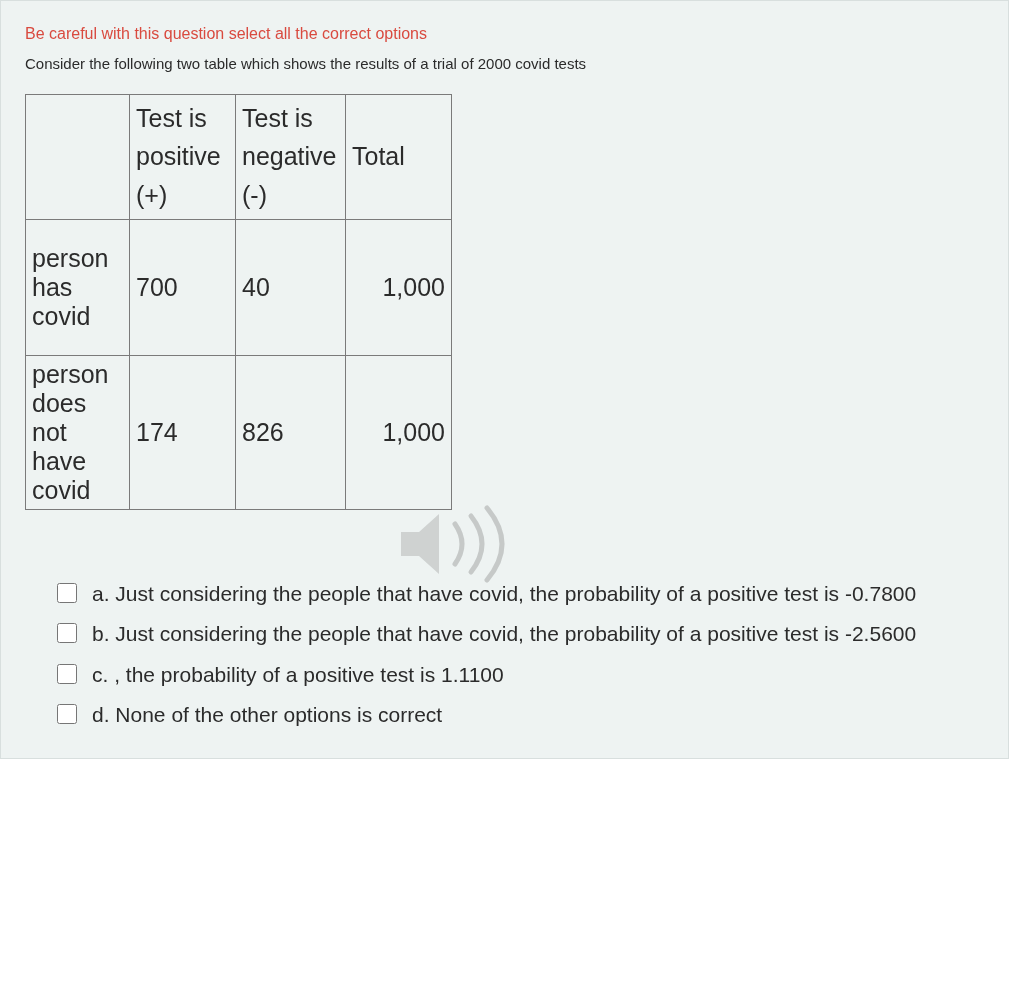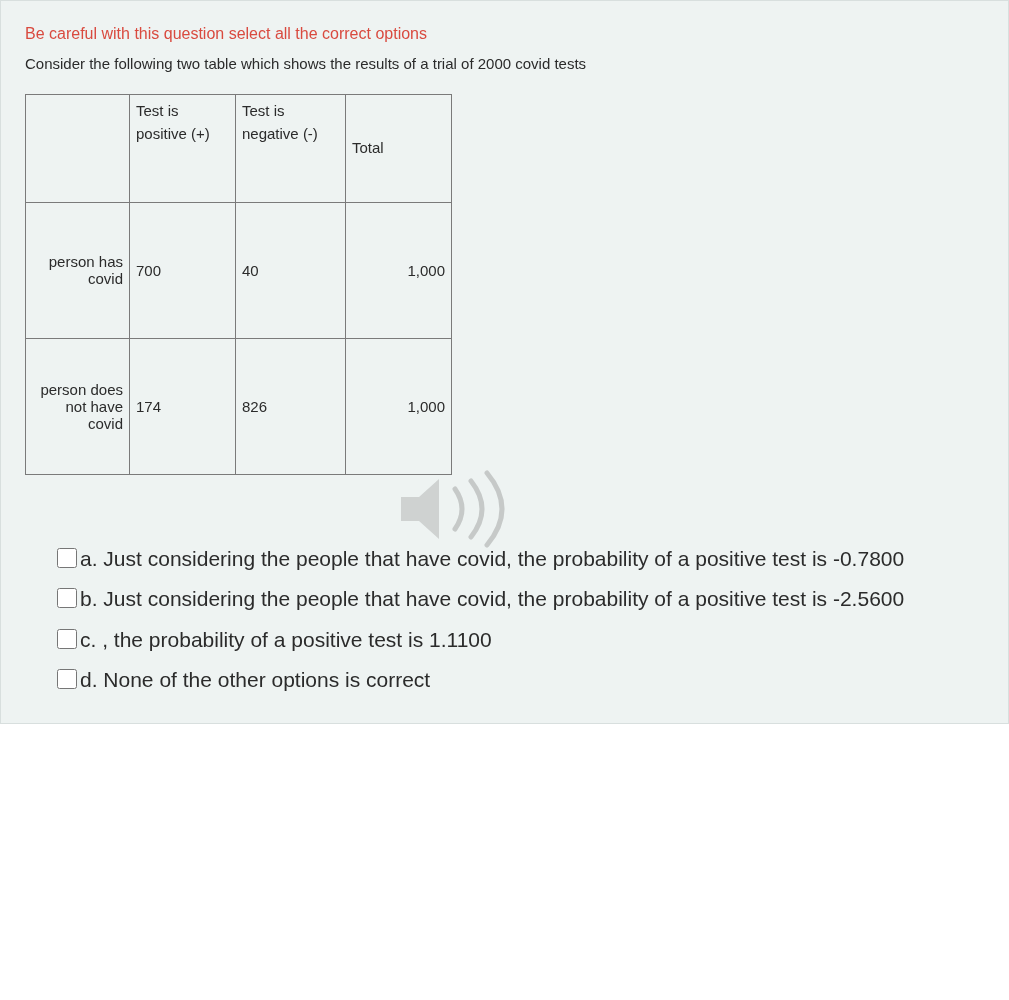--- a/index.html
+++ b/index.html
@@ -24,30 +24,30 @@
   .stem {
     color: #2b2b2b;
     font-size: 15px;
     line-height: 1.5;
     margin-bottom: 18px;
   }
   .data-table {
     border-collapse: collapse;
     background: #eef3f2;
     color: #2b2b2b;
-    font-size: 15px;
+    font-size: 25px;
   }
   .data-table td, .data-table th {
     border: 1px solid #7a7a7a;
     padding: 4px 6px;
     font-weight: 400;
     text-align: left;
     vertical-align: middle;
   }
-  .data-table .col-rowhead { width: 104px; text-align: right; }
+  .data-table .col-rowhead { width: 104px; }
   .data-table .col-pos { width: 106px; }
   .data-table .col-neg { width: 110px; }
   .data-table .col-total { width: 106px; text-align: right; }
   .data-table thead td { height: 108px; vertical-align: top; line-height: 1.55; }
   .data-table tbody tr { height: 136px; }
   .data-table .total-cell { text-align: right; }
   .watermark {
     position: relative;
     height: 70px;
     margin-top: -6px;
@@ -62,21 +62,21 @@
     gap: 6px;
   }
   .speaker svg { display: block; }
   .options {
     margin-top: 4px;
     padding-left: 28px;
   }
   .option-row {
     display: flex;
     align-items: flex-start;
-    gap: 0;
+    gap: 12px;
     font-size: 21px;
     color: #2b2b2b;
     line-height: 1.55;
     margin-bottom: 8px;
   }
   .option-row input[type="checkbox"] {
     width: 20px;
     height: 20px;
     margin-top: 5px;
     flex-shrink: 0;

